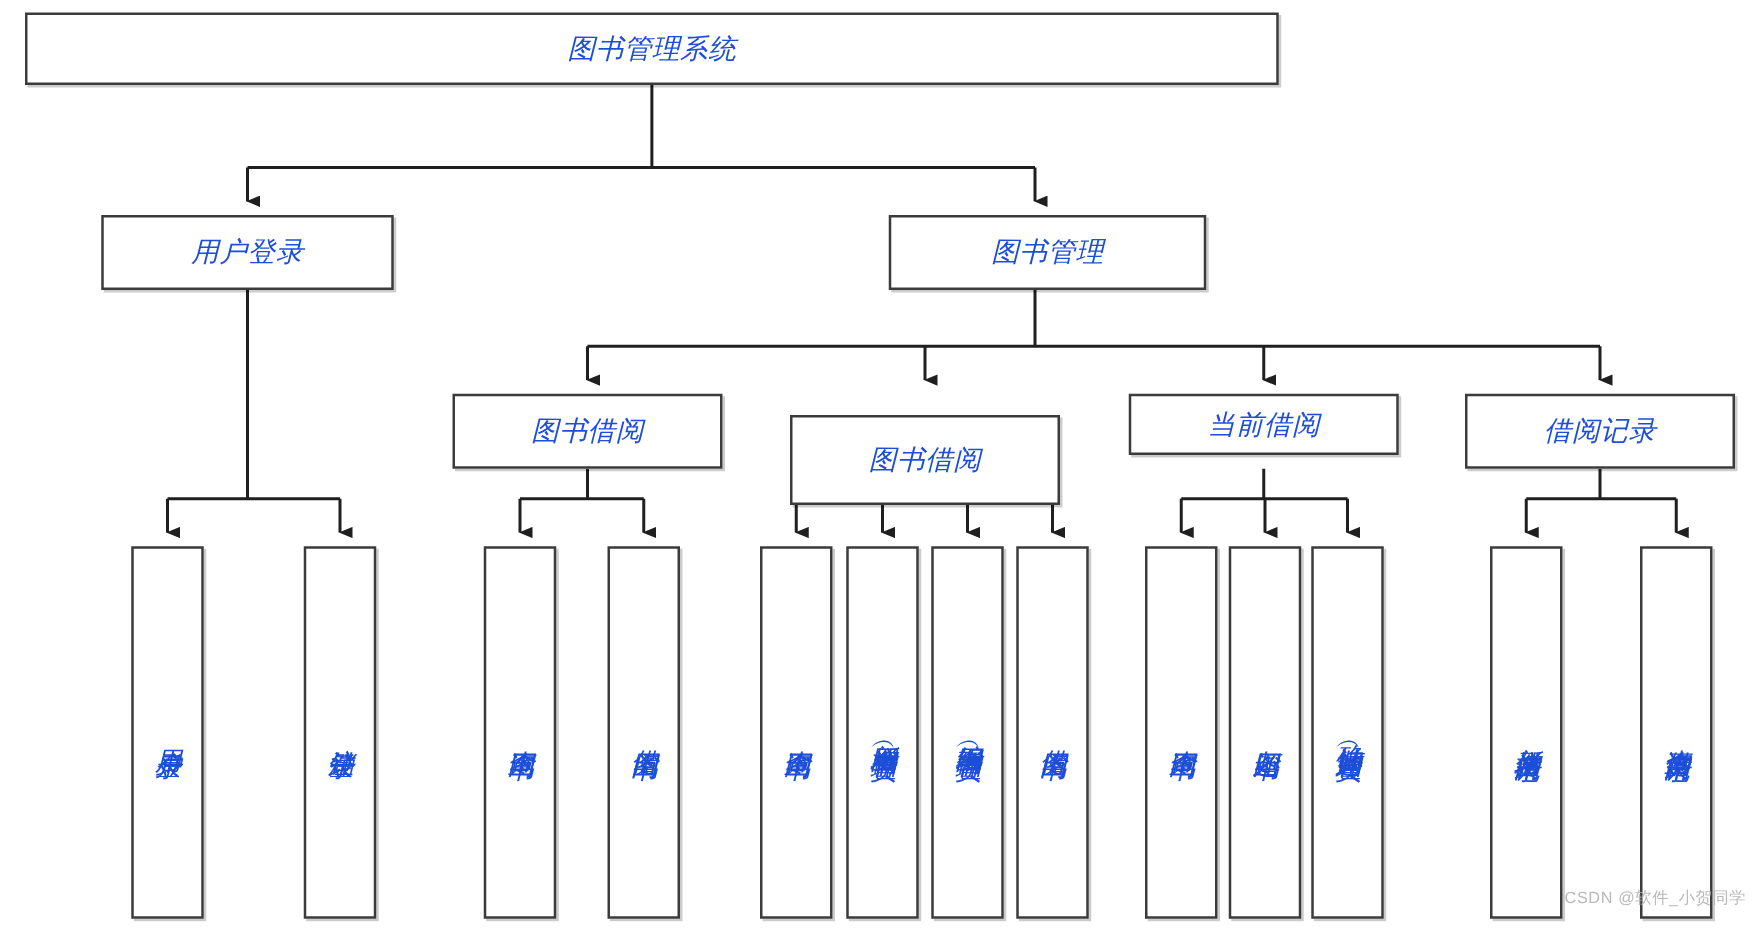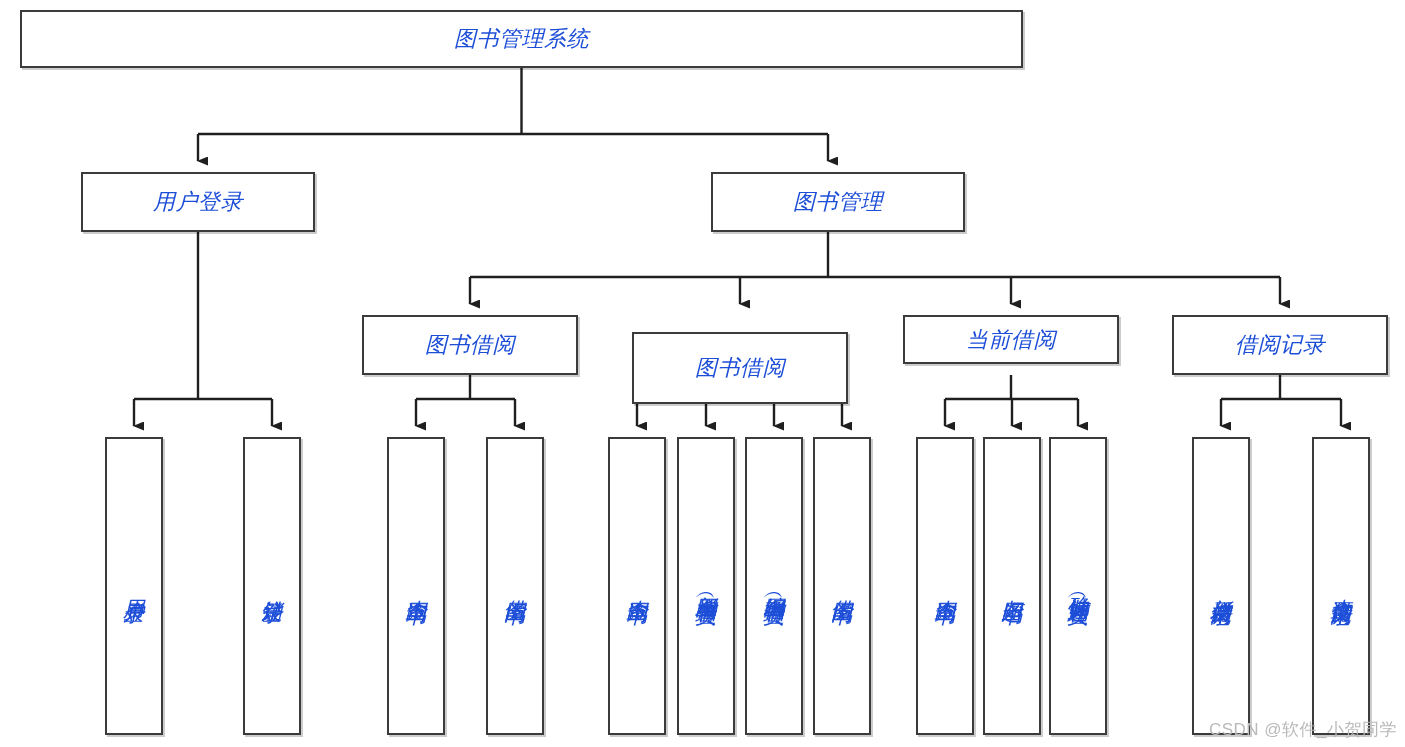--- a/index.html
+++ b/index.html
@@ -51,22 +51,22 @@
     writing-mode: vertical-rl;
     text-orientation: upright;
     font-size: 21px;
     line-height: 1.0;
     letter-spacing: 1.5px;
     white-space: nowrap;
   }
   #watermark {
     position: absolute;
     right: 8px;
-    bottom: 6px;
-    font-size: 17px;
+    bottom: 20px;
+    font-size: 13px;
     color: #b9b9b9;
     letter-spacing: 0.5px;
     pointer-events: none;
     user-select: none;
     white-space: nowrap;
   }
 </style>
 </head>
 <body>
 

